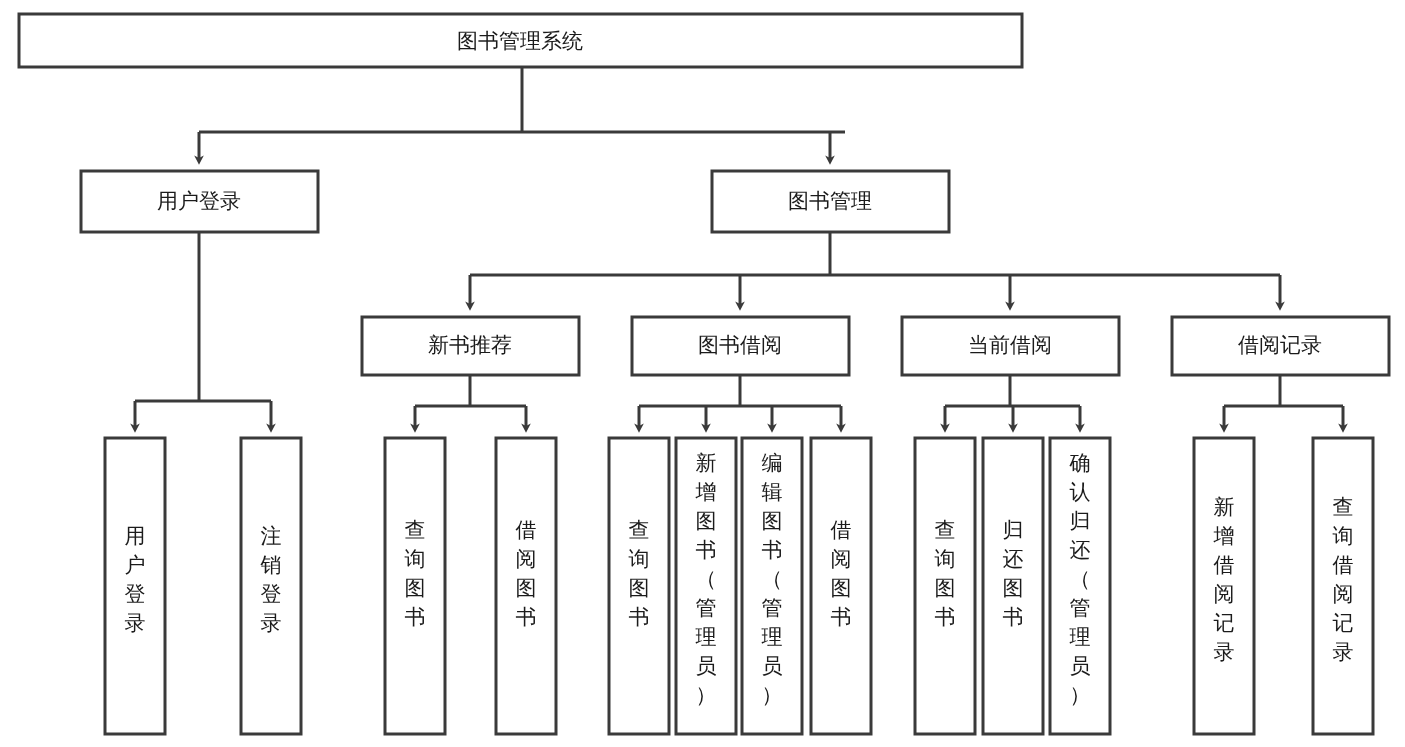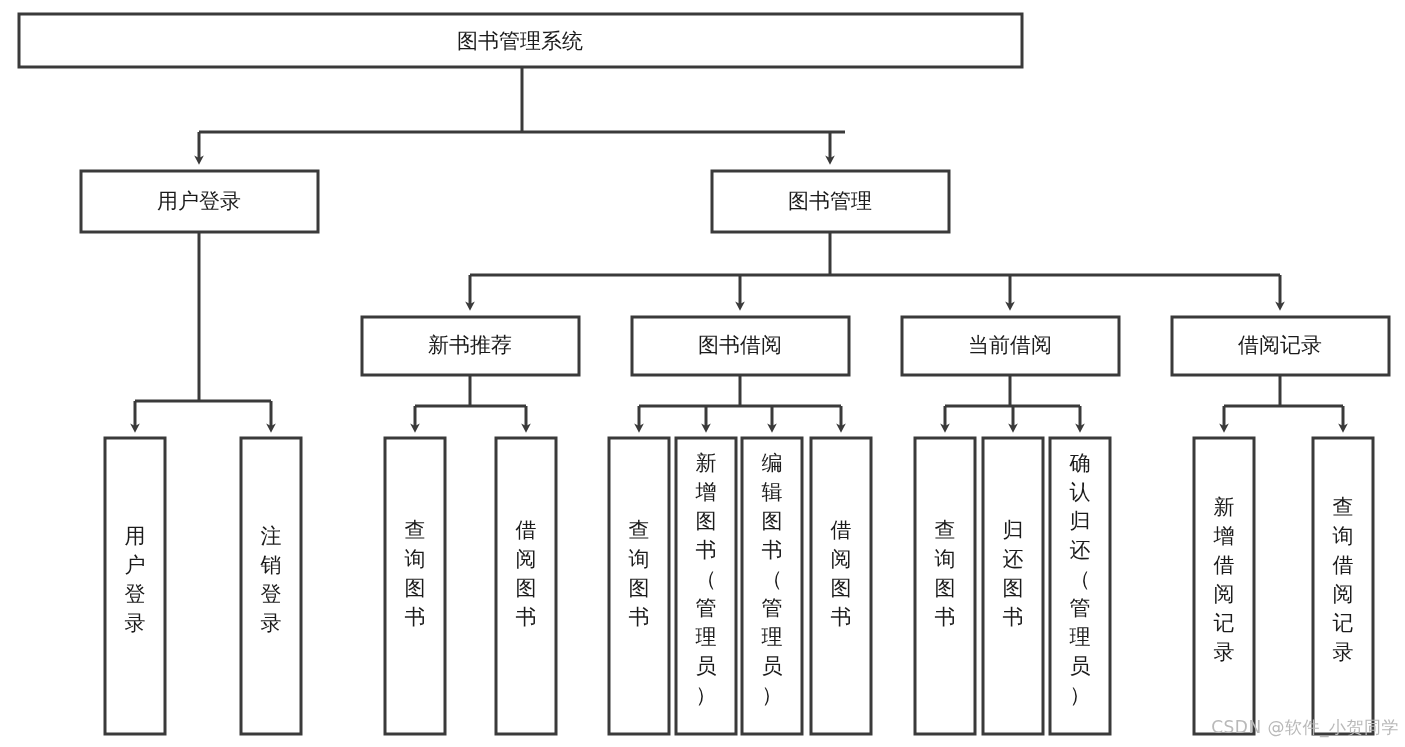--- a/index.html
+++ b/index.html
@@ -178,14 +178,13 @@
       <rect class="node-rect" x="1194" y="438" width="60" height="296"></rect>
       <text class="leaf-label" x="1224" y="0"><tspan x="1224" y="513.5">新</tspan><tspan x="1224" y="542.5">增</tspan><tspan x="1224" y="571.5">借</tspan><tspan x="1224" y="600.5">阅</tspan><tspan x="1224" y="629.5">记</tspan><tspan x="1224" y="658.5">录</tspan></text>
     </g>
     <g>
       <rect class="node-rect" x="1313" y="438" width="60" height="296"></rect>
       <text class="leaf-label" x="1343" y="0"><tspan x="1343" y="513.5">查</tspan><tspan x="1343" y="542.5">询</tspan><tspan x="1343" y="571.5">借</tspan><tspan x="1343" y="600.5">阅</tspan><tspan x="1343" y="629.5">记</tspan><tspan x="1343" y="658.5">录</tspan></text>
     </g>
 
   </svg>
 
-  <div class="watermark">CSDN @软件_小贺同学</div>
 </div>
 
 </body></html>

